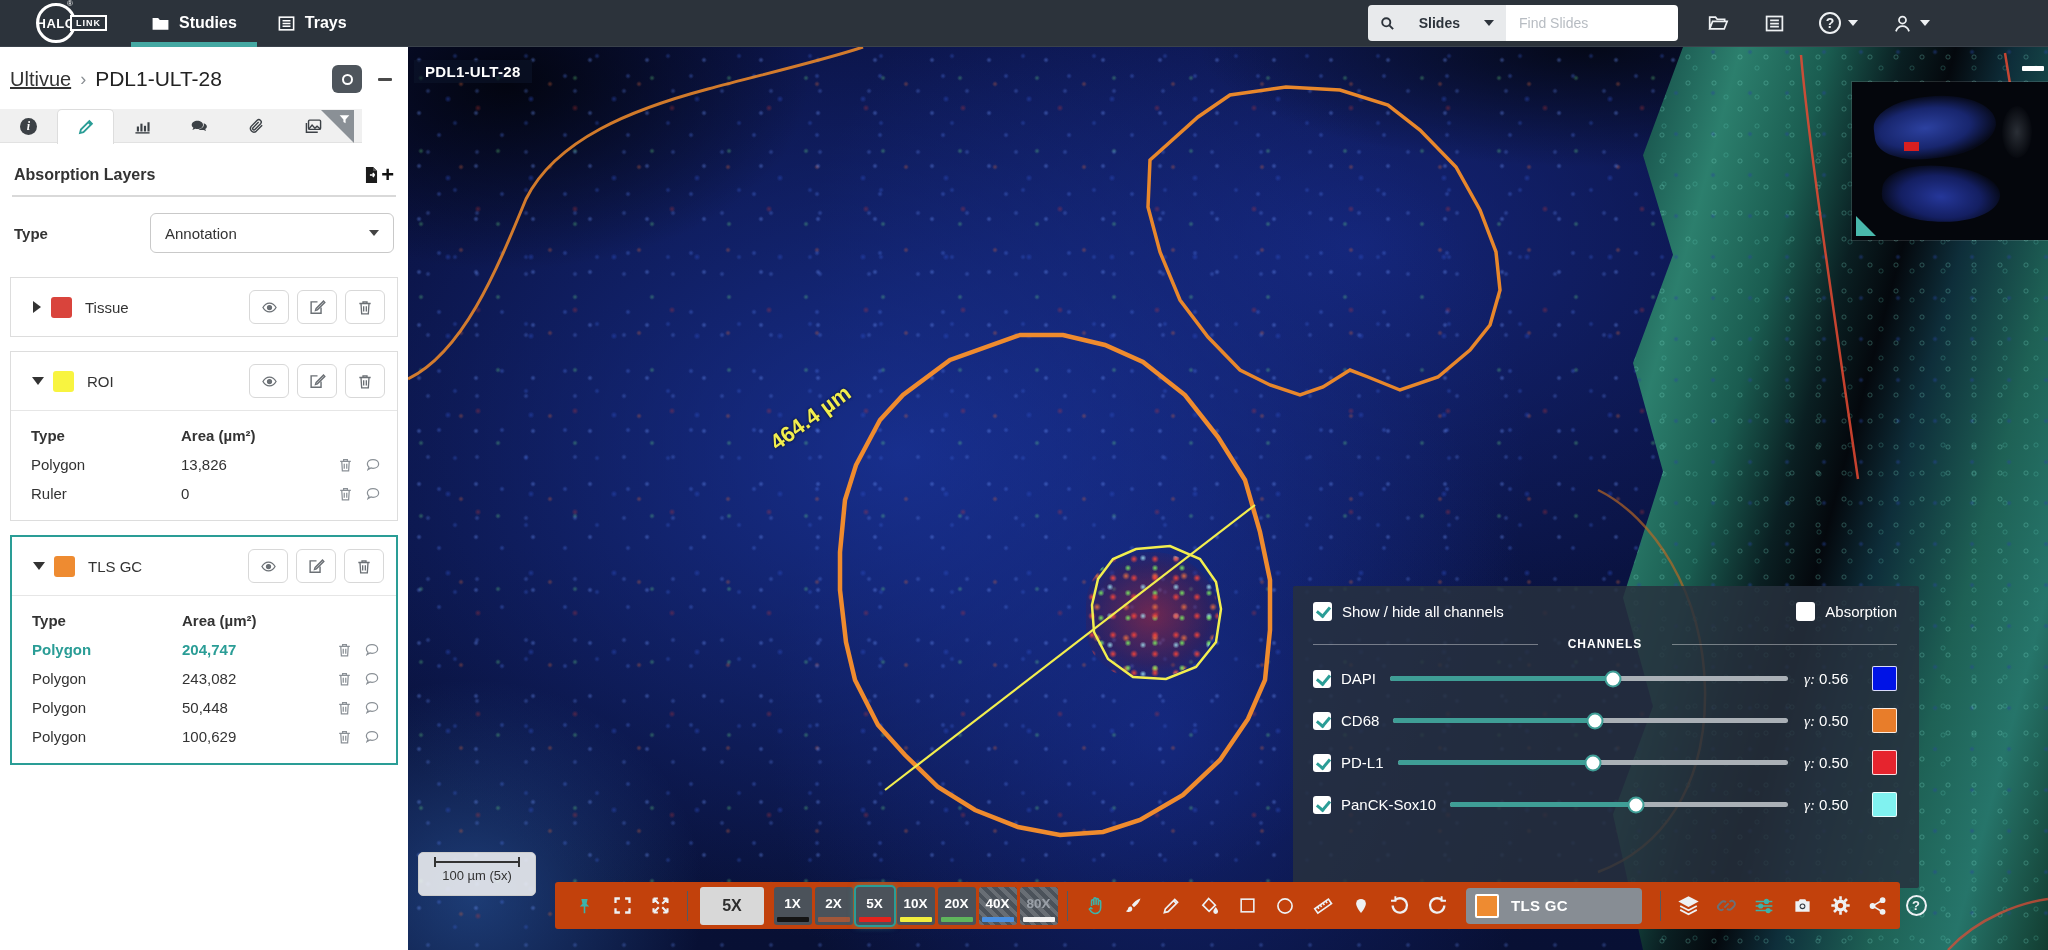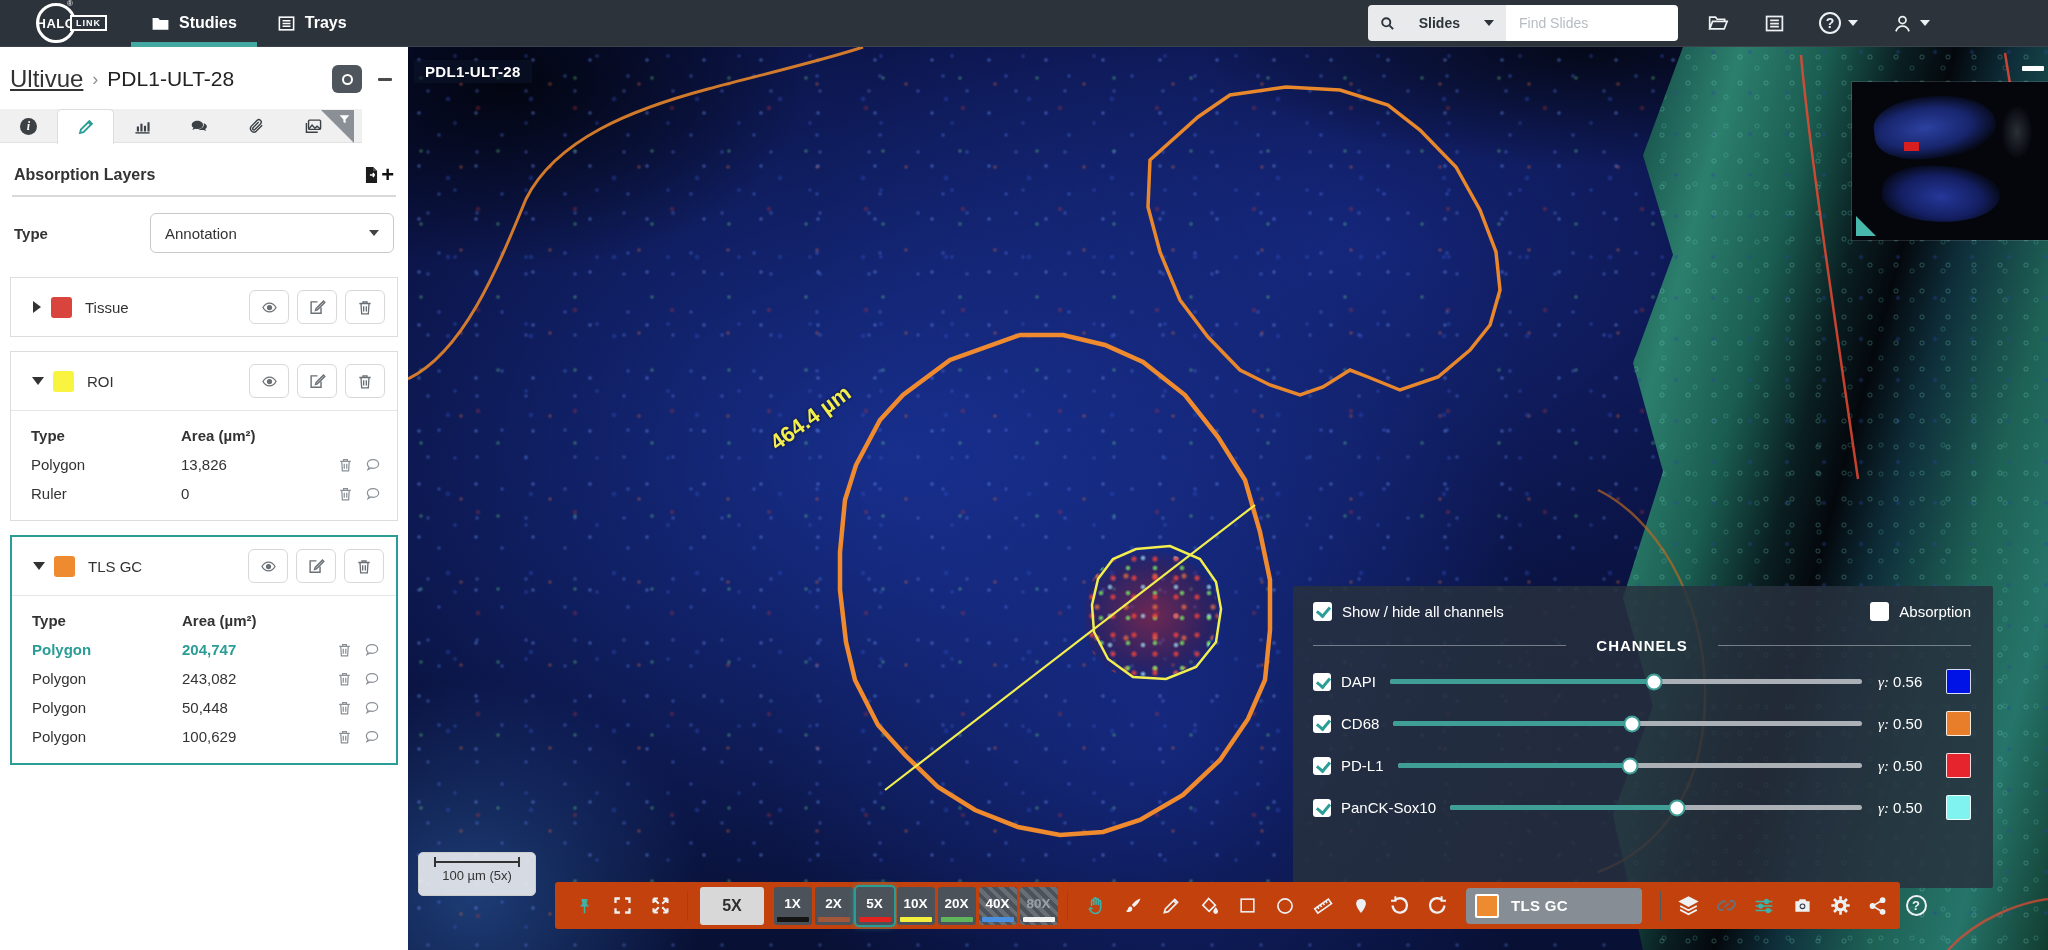--- a/index.html
+++ b/index.html
@@ -22,21 +22,21 @@
   .search-input::placeholder { color:#b7bcc2; }
   .nav-icons { display:flex; align-items:center; gap:34px; margin-right:118px; }
   .nav-icon-btn { display:flex; align-items:center; gap:7px; color:#eef1f3; cursor:pointer; }
   .caret-down { width:0; height:0; border-left:5px solid transparent; border-right:5px solid transparent; border-top:6px solid currentColor; display:inline-block; }
   .caret-down.dark { border-top-color:#444; }
   .ic { display:block; }
 
   
   .sidebar { position:absolute; left:0; top:47px; width:408px; height:903px; background:#fff; z-index:40; }
   .crumb-row { display:flex; align-items:center; padding:18px 12px 10px 10px; }
-  .crumb-parent { font-size:24px; color:#333; text-decoration:underline; cursor:pointer; }
+  .crumb-parent { font-size:20px; color:#333; text-decoration:underline; cursor:pointer; }
   .crumb-sep { color:#8a8f94; margin:0 9px; font-size:18px; }
   .crumb-current { font-size:21px; color:#222; }
   .crumb-spacer { flex:1; }
   .overview-btn { width:30px; height:28px; background:#4e555c; border-radius:6px; display:flex; align-items:center; justify-content:center; cursor:pointer; }
   .overview-btn .ring { width:11px; height:11px; border:2px solid #fff; border-radius:50%; }
   .collapse-btn { width:22px; height:22px; margin-left:12px; display:flex; align-items:center; justify-content:center; cursor:pointer; }
   .collapse-btn .bar { width:14px; height:3px; background:#4a4a4a; border-radius:1px; }
 
   .tabstrip { position:relative; display:flex; width:362px; height:34px; margin-top:6px; background:#f0f0f0; border-bottom:1px solid #e2e2e2; }
   .stab { width:57px; height:34px; display:flex; align-items:center; justify-content:center; color:#3c4146; cursor:pointer; }
@@ -130,29 +130,29 @@
   .mm-dash { position:absolute; left:1614px; top:19px; width:22px; height:5px; background:#fff; border-radius:1px; }
 
   
   .scalebar { position:absolute; left:10px; top:805px; width:118px; height:44px; background:rgba(248,248,248,.85); border:1px solid #ccc; border-radius:5px; padding-top:8px; }
   .sb-line { position:relative; width:86px; height:2px; background:#333; margin:0 auto; }
   .sb-line::before, .sb-line::after { content:""; position:absolute; top:-4px; width:2px; height:10px; background:#333; }
   .sb-line::before { left:0; } .sb-line::after { right:0; }
   .sb-label { text-align:center; font-size:13px; color:#333; margin-top:5px; }
 
   
-  .chpanel { position:absolute; left:1293px; top:586px; width:700px; height:302px; background:rgba(39,49,62,.84); border-radius:2px; padding:16px 22px 14px 20px; z-index:30; }
+  .chpanel { position:absolute; left:1293px; top:586px; width:626px; height:302px; background:rgba(39,49,62,.84); border-radius:2px; padding:16px 22px 14px 20px; z-index:30; }
   .ch-toprow { display:flex; align-items:center; justify-content:space-between; }
   .cb-label { display:flex; align-items:center; gap:10px; cursor:pointer; }
   .cbx { position:relative; width:19px; height:19px; background:#fff; border-radius:3px; flex:0 0 auto; }
   .cbx.checked::after { content:""; position:absolute; left:6px; top:2px; width:6px; height:10px; border:solid #2a9d96; border-width:0 3px 3px 0; transform:rotate(40deg); }
   .cb-text { color:#fff; font-size:15px; }
   .ch-heading { display:flex; align-items:center; margin:16px 0 6px 0; }
   .ch-heading .line { flex:1; height:1px; background:rgba(255,255,255,.38); }
-  .ch-heading .txt { color:#fff; font-weight:bold; font-size:15px; letter-spacing:1px; margin:0 30px; }
+  .ch-heading .txt { color:#fff; font-weight:bold; font-size:12px; letter-spacing:1px; margin:0 30px; }
   .ch-row { display:flex; align-items:center; margin-top:13px; height:29px; }
   .ch-name { color:#fff; font-size:15px; margin-left:10px; white-space:nowrap; }
   .ch-slider { position:relative; flex:1; height:5px; background:#aab0b6; border-radius:3px; margin:0 16px 0 14px; cursor:pointer; }
   .ch-fill { position:absolute; left:0; top:0; bottom:0; background:#3f9e96; border-radius:3px; }
   .ch-thumb { position:absolute; top:50%; width:17px; height:17px; background:#fff; border:2px solid #3f9e96; border-radius:50%; transform:translate(-50%,-50%); }
   .ch-gamma { width:64px; color:#fff; font-size:15px; white-space:nowrap; }
   .ch-gamma .g { font-style:italic; font-family:"Liberation Serif",serif; }
   .ch-swatch { width:25px; height:25px; border:1px solid rgba(255,255,255,.85); border-radius:2px; margin-left:4px; }
 
   

